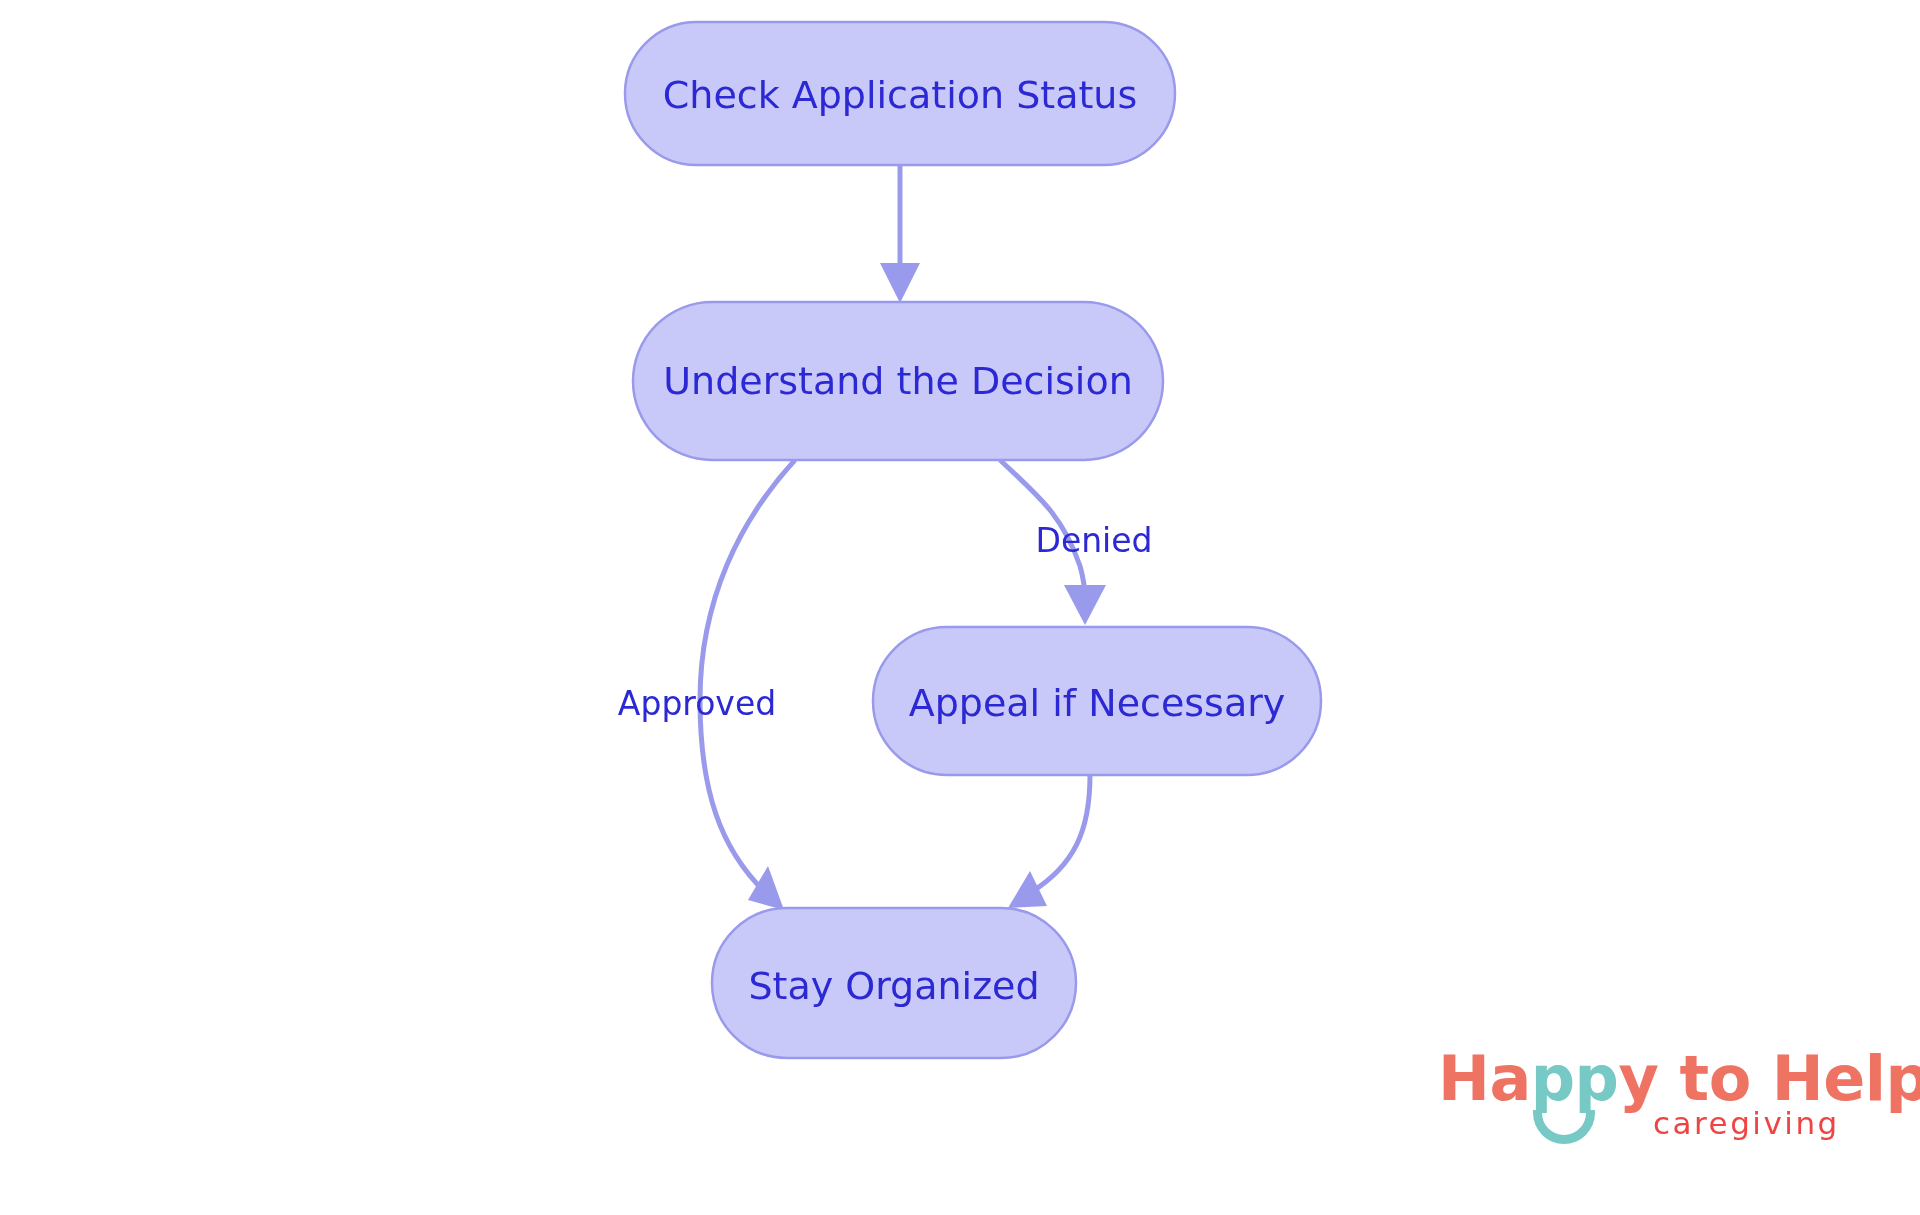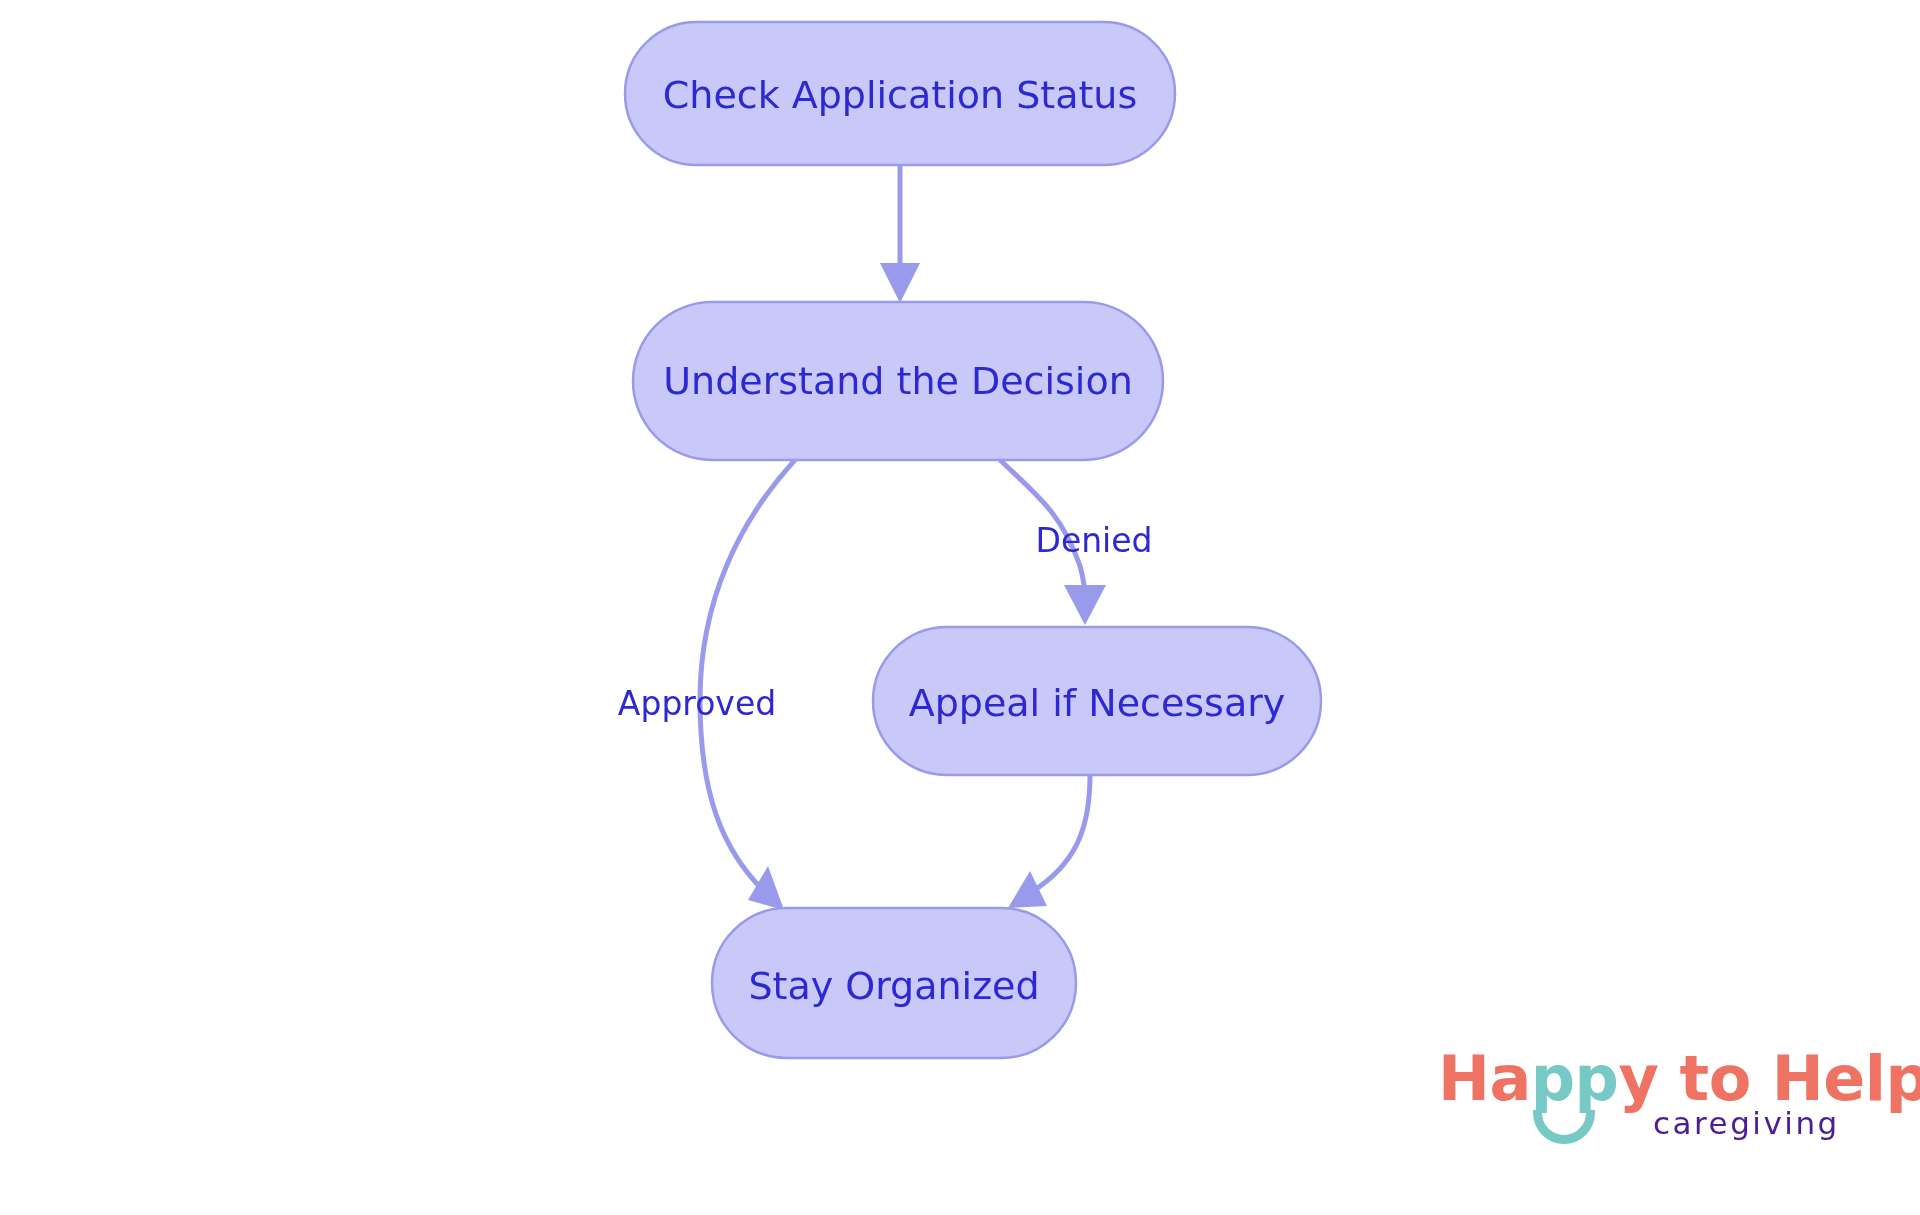--- a/index.html
+++ b/index.html
@@ -78,21 +78,21 @@
   .logo-coral { color: #ef7363; }
   .logo-teal  { color: #76c9c4; }
   .logo-sub {
     position: absolute;
     left: 215px;
     top: 60px;
     font-family: "DejaVu Sans", "Liberation Sans", sans-serif;
     font-size: 31px;
     font-weight: 400;
     letter-spacing: 2.5px;
-    color: #4c1d95;
+    color: #ef4444;
     white-space: nowrap;
     line-height: 1;
   }
   #logo-smile {
     position: absolute;
     left: 95px;
     top: 62px;
     width: 62px;
     height: 34px;
     border: 9px solid #76c9c4;

